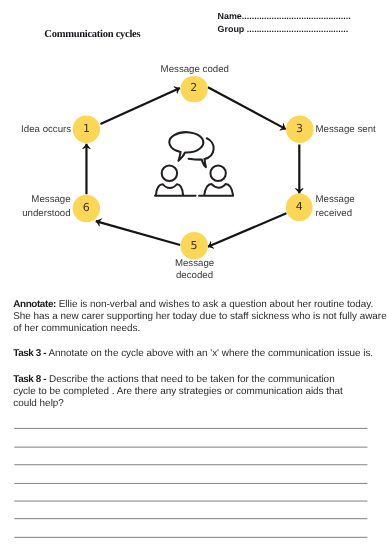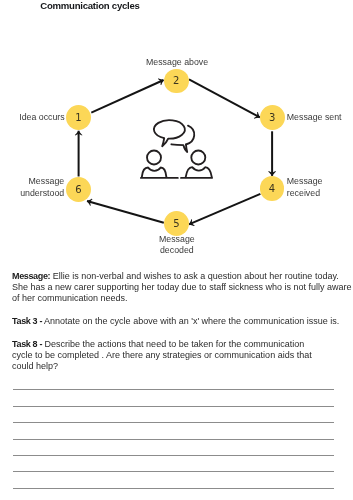--- a/index.html
+++ b/index.html
@@ -7,23 +7,23 @@
     width:353px; height:500px; background:#ffffff;
     font-family:"Liberation Sans", sans-serif;
     color:#1a1a1a; overflow:hidden; position:relative;
     -webkit-font-smoothing:antialiased;
   }
   * { -webkit-font-smoothing:antialiased; }
   .sheet { position:absolute; inset:0; }
 
   
   .hdr-title {
-    position:absolute; left:40.3px; top:0;
+    position:absolute; left:40.3px; top:26px;
     font-size:9.6px; font-weight:bold; letter-spacing:-0.26px;
-    color:#15171a; white-space:nowrap;
+    color:#15171a; white-space:nowrap;font-family:Liberation Serif, serif;
   }
   .hdr-fields { position:absolute; left:197.8px; top:8.6px; width:140px; }
   .hdr-line { font-size:8.1px; font-weight:bold; color:#15171a; white-space:nowrap; line-height:12.5px; }
 
   
   .diagram { position:absolute; left:0; top:45px; width:353px; height:215px; }
   .cycle-svg { position:absolute; left:0; top:0; }
   .centerfig { position:absolute; left:0; top:0; }
   .node {
     position:absolute; width:24.9px; height:24.9px; border-radius:50%;
@@ -38,20 +38,24 @@
 
   
   .lines { position:absolute; left:12.9px; top:389.4px; width:321.2px; }
   .rule { height:1px; background:#8c8c8c; margin-bottom:15.4px; }
 </style>
 </head>
 <body>
 
 <div class="sheet">
   <div class="hdr-title">Communication cycles</div>
+  <div class="hdr-fields">
+    <div class="hdr-line">Name............................................</div>
+    <div class="hdr-line">Group .........................................</div>
+  </div>
 
   <div class="diagram">
     <svg class="cycle-svg" width="353" height="215" viewBox="0 0 353 215">
       <defs>
         <marker id="ah" viewBox="0 0 10 10" refX="10" refY="5" markerWidth="2.45" markerHeight="3.9" orient="auto" markerUnits="strokeWidth" preserveAspectRatio="none">
           <path d="M0.0,0.6 C1.0,-0.1 2.0,0.3 2.9,1.3 L10,5 L2.9,8.7 C2.0,9.7 1.0,10.1 0.0,9.4 L3.6,5 Z" fill="#141414"></path>
         </marker>
       </defs>
       <g stroke="#141414" stroke-width="2.0" fill="none" stroke-linecap="butt" marker-end="url(#ah)">
         <line x1="91.3" y1="67.7" x2="163.6" y2="35.0"></line>
@@ -75,41 +79,41 @@
         <line x1="181.0" y1="132.9" x2="212.0" y2="132.9"></line>
       </g>
     </svg>
   <div class="node" style="left: 66.1px; top: 59.85px;">
         <span>1</span>
       </div>
       <div class="nlabel" style="left: 19.2px; top: 66.9px;">Idea occurs</div>
       <div class="node" style="left: 163.75px; top: 23.55px;">
         <span>2</span>
       </div>
-      <div class="nlabel" style="text-align: center; left: 146px; top: 12.3px;">Message above</div>
+      <div class="nlabel" style="text-align: center; left: 146px; top: 12.3px;">Message coded</div>
       <div class="node" style="left: 259.75px; top: 59.8px;">
         <span>3</span>
       </div>
       <div class="nlabel" style="text-align: center; left: 286.8px; top: 66.9px;">Message sent</div>
       <div class="node" style="left: 259.55px; top: 131.45px;">
         <span>4</span>
       </div>
       <div class="nlabel" style="text-align: left; left: 286.8px; top: 131.3px;">Message<br>received</div>
       <div class="node" style="left: 163.9px; top: 165.65px;">
         <span>5</span>
       </div>
       <div class="nlabel" style="text-align: center; left: 159px; top: 188.6px;">Message<br>decoded</div>
       <div class="node" style="left: 65.95px; top: 131.9px;">
         <span>6</span>
       </div>
       <div class="nlabel" style="text-align: right; left: 20.2px; top: 131.3px;">Message<br>understood</div>
     </div>
 
   <div class="para" style="top:271.0px;">
-    <b>Message:</b><span> Ellie is non-verbal and wishes to ask a question about her routine today.<br>She has a new carer supporting her today due to staff sickness who is not fully aware<br>of her communication needs.</span>
+    <b>Annotate:</b><span> Ellie is non-verbal and wishes to ask a question about her routine today.<br>She has a new carer supporting her today due to staff sickness who is not fully aware<br>of her communication needs.</span>
   </div>
   <div class="para" style="top:315.5px;">
     <b>Task 3 -</b><span> Annotate on the cycle above with an 'x' where the communication issue is.</span>
   </div>
   <div class="para" style="top:338.6px;">
     <b>Task 8 -</b><span> Describe the actions that need to be taken for the communication<br>cycle to be completed . Are there any strategies or communication aids that<br>could help?</span>
   </div>
 
   <div class="lines">
       <div class="rule"></div>

